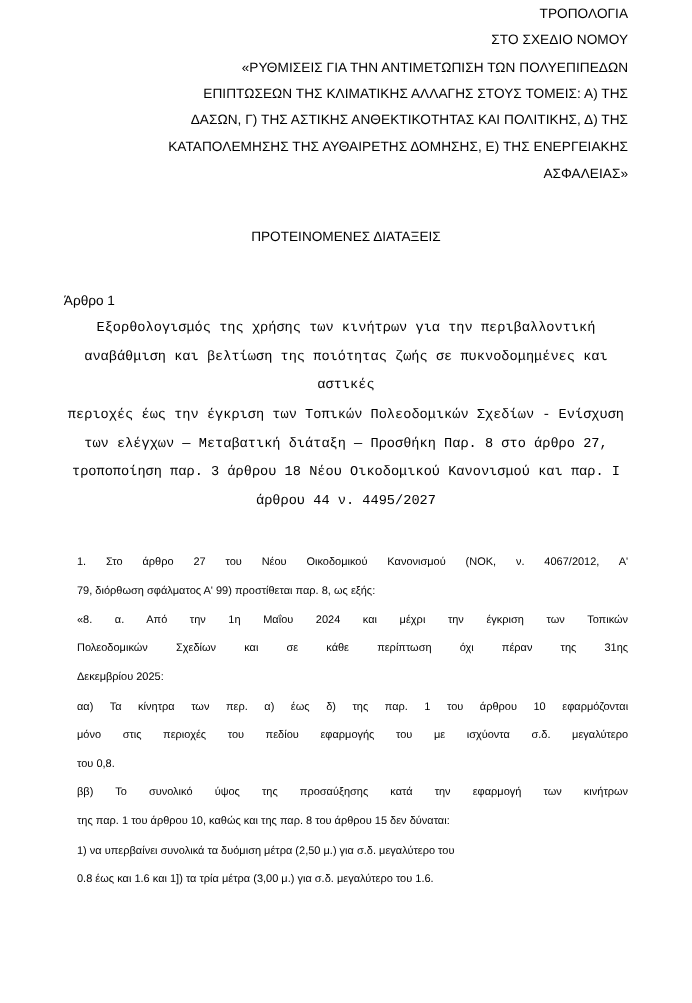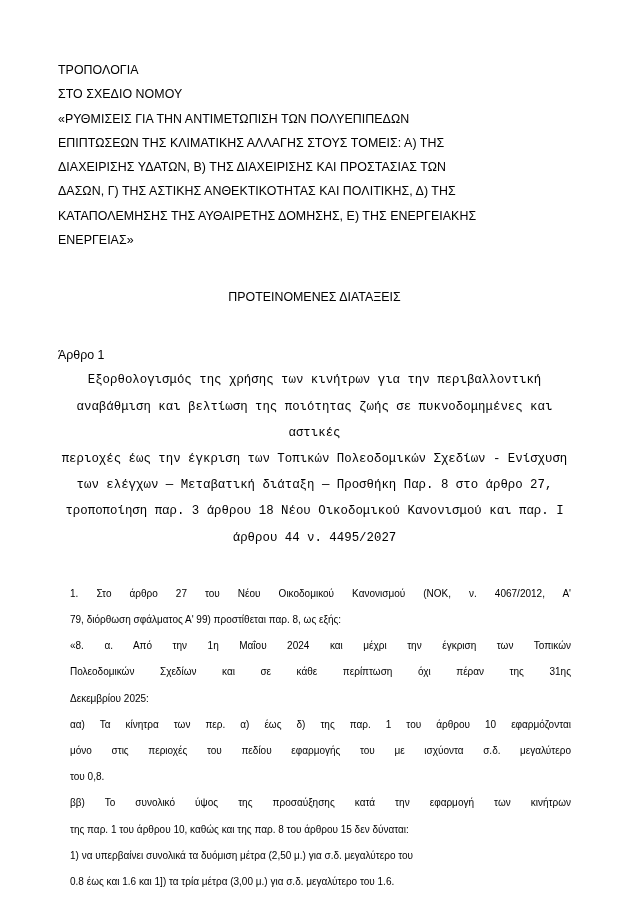--- a/index.html
+++ b/index.html
@@ -26,22 +26,21 @@
   }
   .content {
     position: absolute;
     left: 58px;
     top: 0;
     width: 513px;
   }
 
   
   .title-block {
-    margin-top: 58px;
-    text-align: left;
+    text-align: right;
   }
   .title-line {
     font-size: 12.4px;
     line-height: 24.3px;
     letter-spacing: 0.05px;
     white-space: nowrap;
   }
 
   
   .section-heading {
@@ -97,24 +96,23 @@
 <body>
 
 <div class="page">
   <div class="content">
 
     <div class="title-block">
       <div class="title-line">ΤΡΟΠΟΛΟΓΙΑ</div>
       <div class="title-line">ΣΤΟ ΣΧΕΔΙΟ ΝΟΜΟΥ</div>
       <div class="title-line">«ΡΥΘΜΙΣΕΙΣ ΓΙΑ ΤΗΝ ΑΝΤΙΜΕΤΩΠΙΣΗ ΤΩΝ ΠΟΛΥΕΠΙΠΕΔΩΝ</div>
       <div class="title-line">ΕΠΙΠΤΩΣΕΩΝ ΤΗΣ ΚΛΙΜΑΤΙΚΗΣ ΑΛΛΑΓΗΣ ΣΤΟΥΣ ΤΟΜΕΙΣ: Α) ΤΗΣ</div>
-      <div class="title-line">ΔΙΑΧΕΙΡΙΣΗΣ ΥΔΑΤΩΝ, Β) ΤΗΣ ΔΙΑΧΕΙΡΙΣΗΣ ΚΑΙ ΠΡΟΣΤΑΣΙΑΣ ΤΩΝ</div>
       <div class="title-line">ΔΑΣΩΝ, Γ) ΤΗΣ ΑΣΤΙΚΗΣ ΑΝΘΕΚΤΙΚΟΤΗΤΑΣ ΚΑΙ ΠΟΛΙΤΙΚΗΣ, Δ) ΤΗΣ</div>
       <div class="title-line">ΚΑΤΑΠΟΛΕΜΗΣΗΣ ΤΗΣ ΑΥΘΑΙΡΕΤΗΣ ΔΟΜΗΣΗΣ, Ε) ΤΗΣ ΕΝΕΡΓΕΙΑΚΗΣ</div>
-      <div class="title-line">ΕΝΕΡΓΕΙΑΣ»</div>
+      <div class="title-line">ΑΣΦΑΛΕΙΑΣ»</div>
     </div>
 
     <div class="section-heading">ΠΡΟΤΕΙΝΟΜΕΝΕΣ ΔΙΑΤΑΞΕΙΣ</div>
 
     <div class="article-number">Άρθρο 1</div>
 
     <div class="article-title">
       <span class="atl">Εξορθολογισμός της χρήσης των κινήτρων για την περιβαλλοντική</span>
       <span class="atl">αναβάθμιση και βελτίωση της ποιότητας ζωής σε πυκνοδομημένες και αστικές</span>
       <span class="atl">περιοχές έως την έγκριση των Τοπικών Πολεοδομικών Σχεδίων - Ενίσχυση</span>

